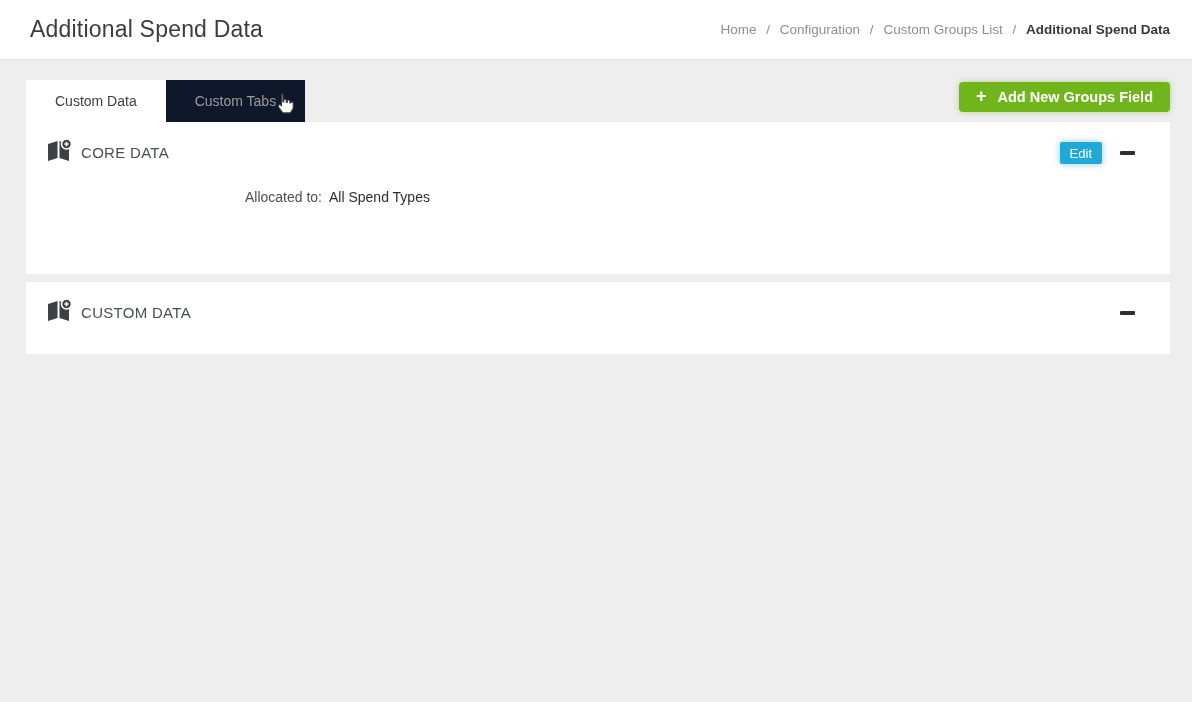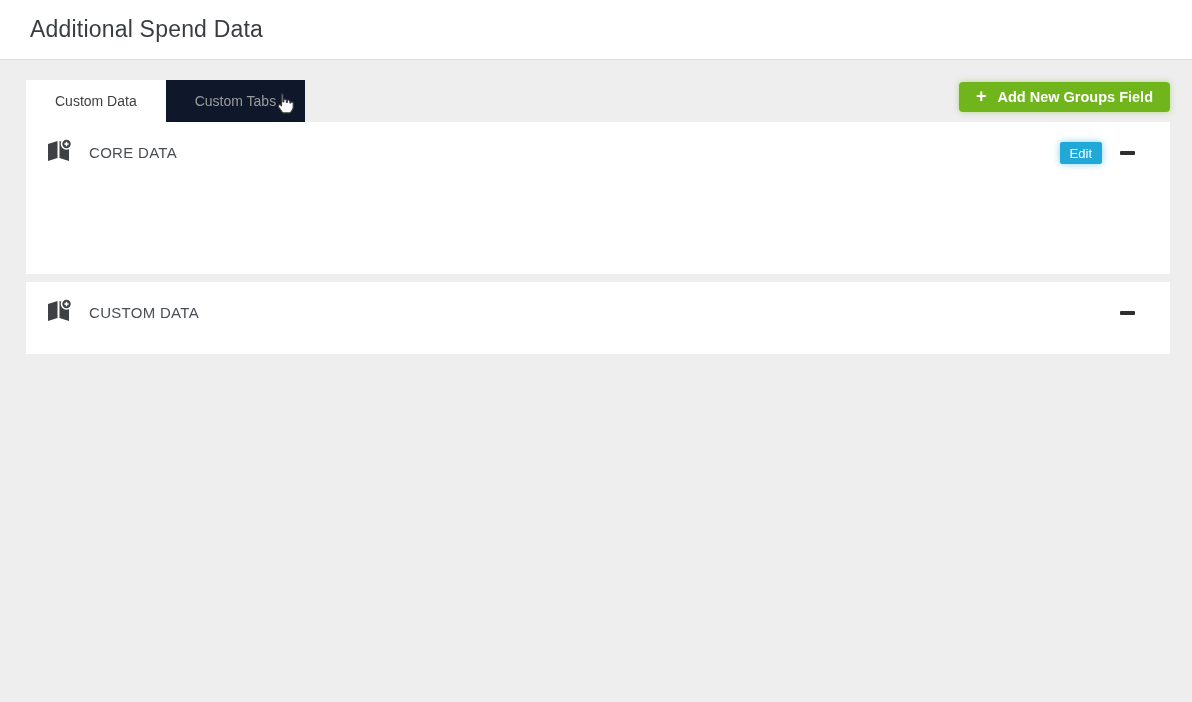--- a/index.html
+++ b/index.html
@@ -31,21 +31,21 @@
   .add-btn .plus { font-size:18px; font-weight:700; line-height:1; position:relative; top:-1px; }
 
   
   .cursor { position:absolute; left:248px; top:12px; pointer-events:none; }
 
   
   .panel { background:#ffffff; }
   .panel-core { min-height:152px; }
   .panel-custom { min-height:72px; margin-top:8px; }
   .panel-head { display:flex; align-items:center; padding:16px 33px 0 20px; }
-  .panel-title-group { display:flex; align-items:center; gap:16px;justify-content:center; }
+  .panel-title-group { display:flex; align-items:center; gap:8px;justify-content:center; }
   .panel-title { font-size:15px; font-weight:400; color:#4a4e53; letter-spacing:.3px; }
   .head-actions { margin-left:auto; display:flex; align-items:center; gap:15px; }
   .edit-btn { height:22px; padding:4px 10px; background:#20a8d8; color:#ffffff;
               border:none; border-radius:2px; font-size:13px; cursor:pointer;
               box-shadow:0 0 7px rgba(32,168,216,.55); font-family:inherit; }
   .collapse-btn { width:20px; height:20px; background:none; border:none; cursor:pointer;
                   display:flex; align-items:center; justify-content:center; padding:0; }
   .collapse-bar { width:15px; height:4px; background:#2e2e2e; border-radius:1px; }
 
   .field-row { display:flex; margin-top:22px; font-size:14px; }
@@ -55,20 +55,29 @@
   
   .footer { margin:243px 0 0 27px; font-size:13.5px; color:#555555; }
 </style>
 </head>
 <body>
 
 <div class="page">
 
   <header class="header">
     <h1 class="page-title">Additional Spend Data</h1>
+    <nav class="breadcrumb">
+      <span class="crumb">Home</span>
+      <span class="sep">/</span>
+      <span class="crumb">Configuration</span>
+      <span class="sep">/</span>
+      <span class="crumb">Custom Groups List</span>
+      <span class="sep">/</span>
+      <span class="current">Additional Spend Data</span>
+    </nav>
   </header>
 
   <div class="content">
 
     <div class="tab-row">
       <div class="tab active">Custom Data</div>
       <div class="tab inactive">Custom Tabs</div>
 
       <span class="cursor">
         <svg width="21" height="23" viewBox="0 0 32 34">
@@ -95,20 +104,24 @@
           </span>
           <h2 class="panel-title">CORE DATA</h2>
         </div>
         <div class="head-actions">
           <button class="edit-btn">Edit</button>
           <button class="collapse-btn">
             <span class="collapse-bar"></span>
           </button>
         </div>
       </div>
+      <div class="field-row">
+        <span class="field-label">Allocated to:</span>
+        <span class="field-value">All Spend Types</span>
+      </div>
     </section>
 
     <section class="panel panel-custom">
       <div class="panel-head">
         <div class="panel-title-group">
           <span>
             <svg width="27" height="25" viewBox="0 0 27 25">
               <path d="M2 6 L11.5 3 L11.5 20 L2 23 Z" fill="#3d4045"></path>
               <path d="M13.5 3 L23 6 L23 23 L13.5 20 Z" fill="#3d4045"></path>
               <circle cx="20.5" cy="6" r="5" fill="#3d4045" stroke="#ffffff" stroke-width="1.6"></circle>

